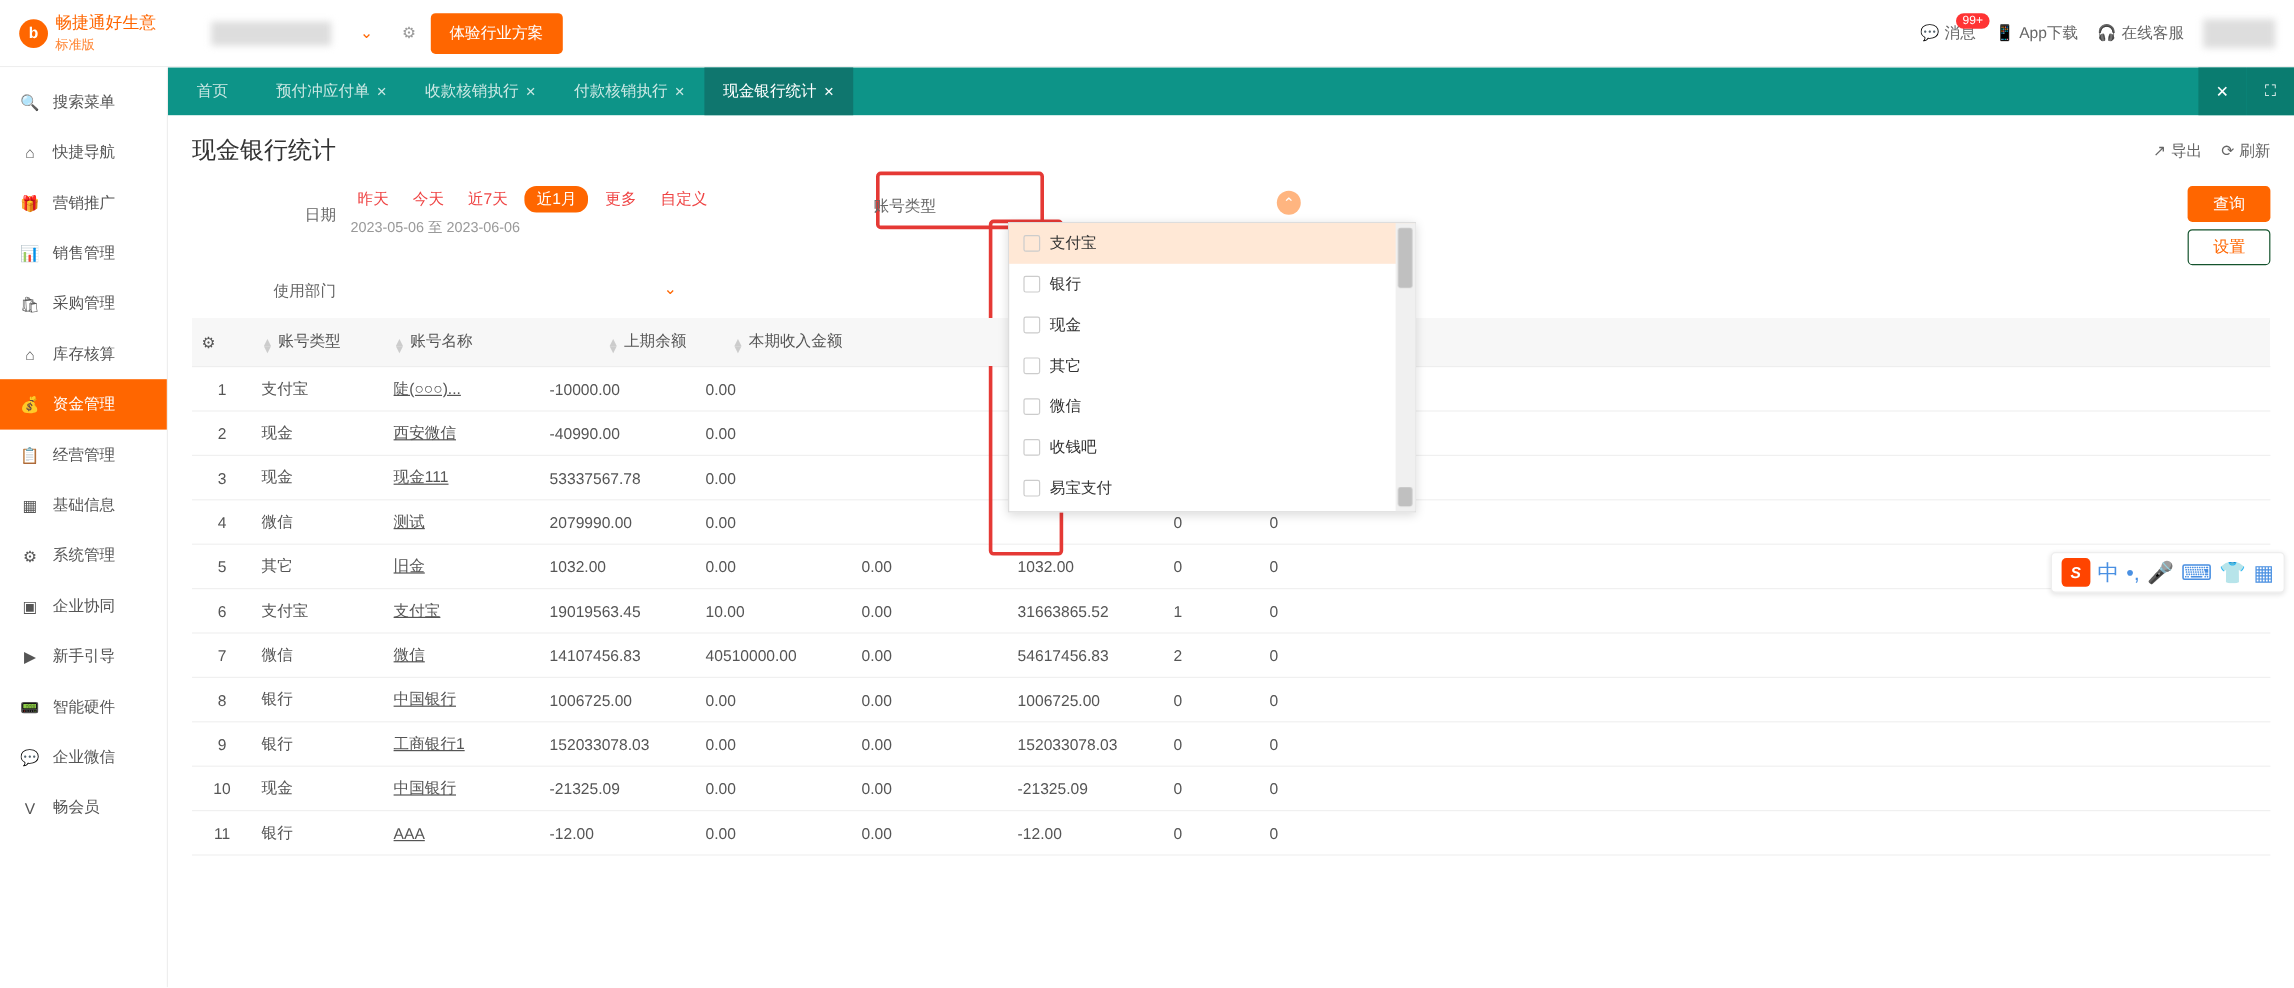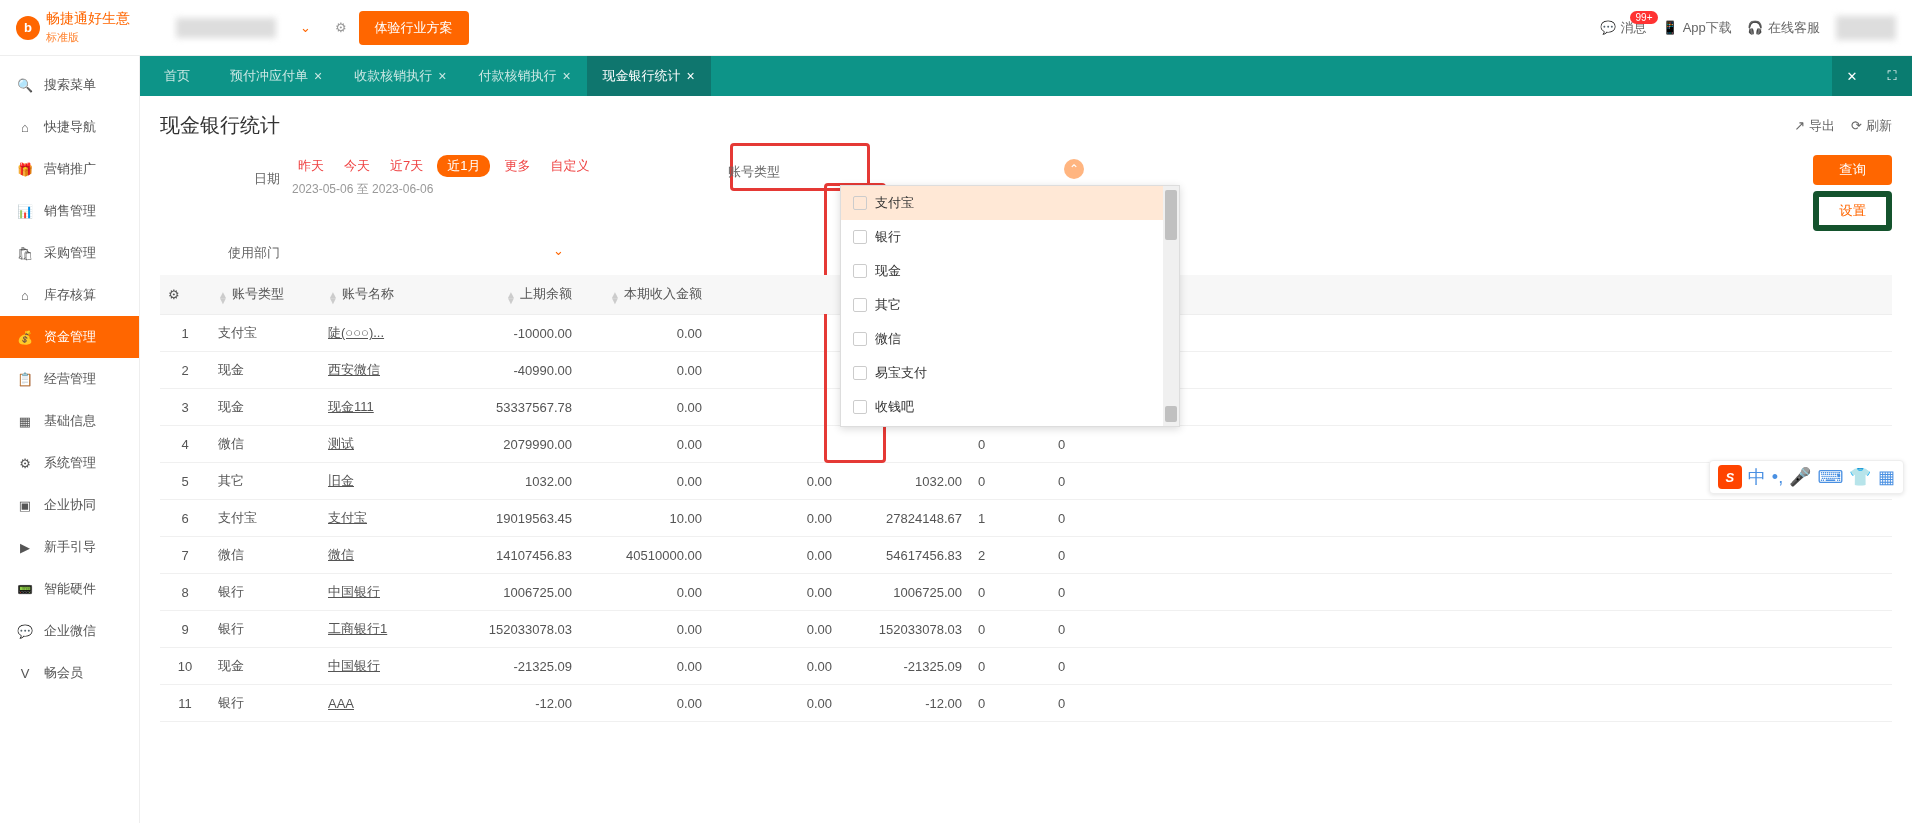--- a/index.html
+++ b/index.html
@@ -65,41 +65,41 @@
     .filter-cell { position: relative; }
     .filter-input-area { display: flex; align-items: center; border-bottom: 1px solid transparent; padding: 4px 8px; min-width: 300px; }
     .collapse-toggle { width: 20px; height: 20px; background: #ffb580; border-radius: 50%; display: flex; align-items: center; justify-content: center; color: #fff; cursor: pointer; font-size: 12px; }
     
     .red-highlight { position: absolute; border: 3px solid #e53935; border-radius: 4px; pointer-events: none; }
     .red-box-1 { left: 570px; top: -12px; width: 140px; height: 48px; }
     .red-box-2 { left: 664px; top: 28px; width: 62px; height: 280px; }
     
     .filter-actions { display: flex; flex-direction: column; gap: 6px; margin-left: auto; }
     .btn-primary { background: #ff6600; color: #fff; border: none; padding: 6px 20px; border-radius: 4px; cursor: pointer; }
-    .btn-outline { background: #fff; color: #ff6600; border: 6px solid #14532d; padding: 5px 20px; border-radius: 4px; cursor: pointer; }
+    .btn-outline { background: #fff; color: #ff6600; border: 1px solid #14532d; padding: 5px 20px; border-radius: 4px; cursor: pointer; }
     .more-dots { color: #ff6600; font-size: 18px; letter-spacing: 2px; cursor: pointer; margin-right: 16px; }
     
     .dept-selector { color: #ff6600; cursor: pointer; margin-left: 12px; }
     
     
     .dropdown-panel { position: absolute; left: 680px; top: 30px; width: 340px; background: #fff; border: 1px solid #ddd; box-shadow: 0 2px 8px rgba(0,0,0,0.15); z-index: 100; max-height: 250px; }
     .dropdown-scroll { overflow-y: auto; max-height: 240px; }
     .dropdown-option { display: flex; align-items: center; padding: 8px 12px; cursor: pointer; gap: 8px; }
     .dropdown-option:first-child { background: #ffe8d6; }
     .checkbox { width: 14px; height: 14px; border: 1px solid #ccc; border-radius: 2px; }
     .dropdown-scrollbar { position: absolute; right: 0; top: 0; width: 16px; height: 100%; background: #f0f0f0; }
     .dropdown-thumb { position: absolute; right: 2px; width: 12px; background: #c0c0c0; border-radius: 2px; }
     
     
     .data-table { width: 100%; border-collapse: collapse; }
     .data-table th { background: #f7f7f7; padding: 10px 8px; text-align: left; color: #555; font-weight: 500; border-bottom: 1px solid #eee; font-size: 13px; position: relative; }
     .data-table td { padding: 9px 8px; border-bottom: 1px solid #f0f0f0; color: #555; }
     .sort-icon { color: #ccc; margin-right: 4px; font-size: 10px; display: inline-flex; flex-direction: column; line-height: 6px; }
     .th-gear { text-align: center; }
-    .col-num { text-align: right; }
+    .col-num { text-align: left; }
     .link-cell { color: #555; text-decoration: underline; cursor: pointer; }
     .row-idx { text-align: center; }
     
     
     .ime-toolbar { position: fixed; right: 8px; top: 460px; display: flex; align-items: center; gap: 6px; background: #fff; padding: 4px 8px; border: 1px solid #eee; border-radius: 4px; box-shadow: 0 1px 4px rgba(0,0,0,0.1); }
     .ime-logo { width: 24px; height: 24px; background: #ff4400; color: #fff; border-radius: 4px; display: flex; align-items: center; justify-content: center; font-weight: bold; font-style: italic; }
     .ime-item { color: #4a90e2; font-size: 18px; }
   </style>
 </head>
 <body>
@@ -312,25 +312,25 @@
                 <div class="dropdown-option">
                   <span class="checkbox"></span>
                   <span>其它</span>
                 </div>
                 <div class="dropdown-option">
                   <span class="checkbox"></span>
                   <span>微信</span>
                 </div>
                 <div class="dropdown-option">
                   <span class="checkbox"></span>
+                  <span>收钱吧</span>
+                </div>
+                <div class="dropdown-option">
+                  <span class="checkbox"></span>
                   <span>易宝支付</span>
-                </div>
-                <div class="dropdown-option">
-                  <span class="checkbox"></span>
-                  <span>收钱吧</span>
                 </div>
                 <div class="dropdown-option"></div>
               </div>
             <div class="dropdown-scrollbar">
               <div class="dropdown-thumb" style="top:4px; height:50px;"></div>
               <div class="dropdown-thumb" style="bottom:4px; height:16px;"></div>
             </div>
           </div>
         </div>
 
@@ -422,21 +422,21 @@
     <td>0</td>
     <td>0</td>
   </tr>
               <tr>
     <td class="row-idx">6</td>
     <td>支付宝</td>
     <td><span class="link-cell">支付宝</span></td>
     <td class="col-num">19019563.45</td>
     <td class="col-num">10.00</td>
     <td class="col-num">0.00</td>
-    <td class="col-num">27824148.67</td>
+    <td class="col-num">31663865.52</td>
     <td>1</td>
     <td>0</td>
   </tr>
               <tr>
     <td class="row-idx">7</td>
     <td>微信</td>
     <td><span class="link-cell">微信</span></td>
     <td class="col-num">14107456.83</td>
     <td class="col-num">40510000.00</td>
     <td class="col-num">0.00</td>

